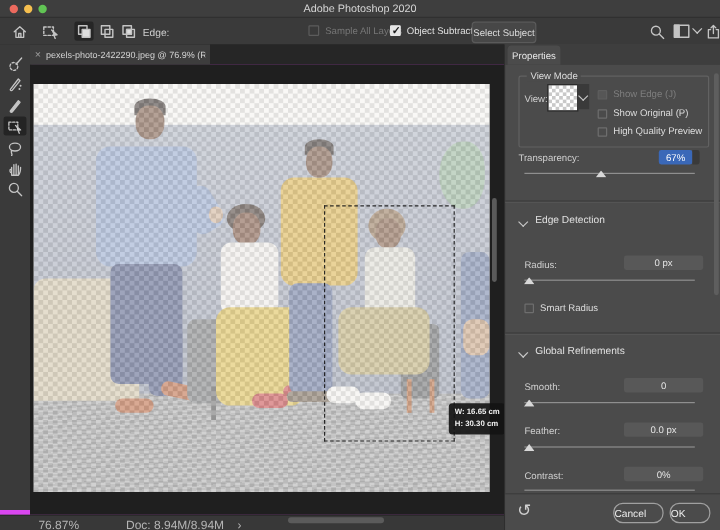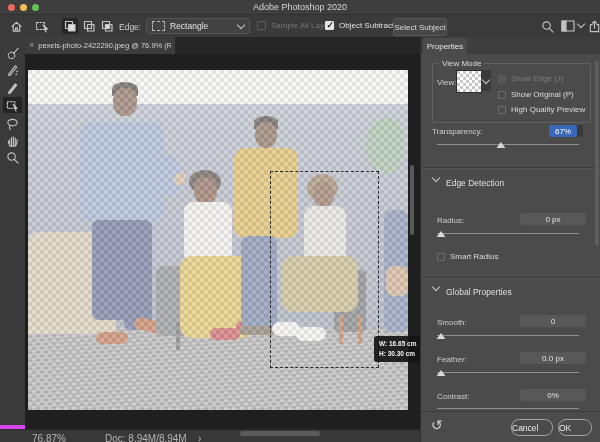--- a/index.html
+++ b/index.html
@@ -118,21 +118,21 @@
   .viewchev .chev{margin-top:-2px;}
   .valfield{height:12px;border-radius:2px;display:flex;align-items:center;justify-content:center;
     font-size:8px;color:#e4e4e4;background:#585858;}
   .valfield.blue{background:#3a68b8;color:#fff;}
   .bluenub{width:6px;height:12px;background:#3a3a3a;border-radius:0 2px 2px 0;}
   .slider{height:7px;}
   .slider .track{position:absolute;left:0;right:0;top:3px;height:1px;background:#8f8f8f;}
   .slider .thumb{position:absolute;top:1px;width:9px;height:6px;background:#d8d8d8;
     clip-path:polygon(50% 0,100% 100%,0 100%);transform:translateX(-50%);}
   .divider{left:0;width:180px;height:1px;background:#3c3c3c;box-shadow:0 1px 0 #575757;}
-  .sechead{display:flex;align-items:flex-start;gap:7px;}
+  .sechead{display:flex;align-items:flex-end;gap:7px;}
   .sechead .chev{border-color:#c8c8c8;}
   .sechead .t{font-size:8.5px;color:#e0e0e0;}
   .footer{left:0;top:374px;width:180px;height:31px;background:#4b4b4b;border-top:1px solid #3c3c3c;}
   .reset{left:10px;top:6px;font-size:14px;color:#d0d0d0;line-height:1;}
   .pill{border:1px solid #a0a0a0;border-radius:8px;height:15px;display:flex;align-items:center;
     justify-content:flex-start;font-size:8.5px;color:#ececec;background:transparent;}
   .panel-vscroll{left:174px;top:24px;width:4px;height:185px;background:#5e5e5e;border-radius:2px;}
   svg{stroke:#c4c4c4;fill:none;stroke-width:1.2;stroke-linecap:round;stroke-linejoin:round;}
 </style>
 </head>
@@ -172,25 +172,20 @@
         </svg>
     </div>
     <div class="abs tb-ico" style="left:99px">
       <svg width="14" height="14" viewBox="0 0 14 14">
           <rect x="2.5" y="2.5" width="7" height="7"></rect>
           <rect x="5.5" y="5.5" width="6.5" height="6.5"></rect>
           <rect x="5.5" y="5.5" width="4" height="4" fill="#dedede"></rect>
         </svg>
     </div>
     <div class="abs tb-label" style="left:119px">Edge:</div>
-    <div class="abs dropdown">
-      <span class="dashrect"></span>
-      <span class="dd-text">Rectangle</span>
-      <span class="chev"></span>
-    </div>
     <div class="abs cb-row" style="left:257px;top:6px">
       <span class="cb" style="border-color:#5c5c5c"></span>
       <span style="font-size:8px;color:#767676">Sample All Layers</span>
     </div>
     <div class="abs cb-row" style="left:325px;top:6px">
       <span class="cb checked"></span>
       <span style="font-size:8px;color:#e0e0e0">Object Subtract</span>
     </div>
     <div class="abs btn-dark" style="left:393px;top:3px;width:52px;height:16px">
       <span>Select Subject</span>
@@ -376,21 +371,21 @@
     </div>
     <div class="pcheck" style="left:16px;top:215px">
       <span class="cb"></span>
       <span class="lab">Smart Radius</span>
     </div>
 
     <div class="abs divider" style="top:240px"></div>
 
     <div class="abs sechead" style="left:12px;top:250px">
       <span class="chev"></span>
-      <span class="t">Global Properties</span>
+      <span class="t">Global Refinements</span>
     </div>
     <span class="abs plabel" style="left:16px;top:281px">Smooth:</span>
     <div class="abs valfield" style="left:99px;top:278px;width:66px">
       <span>0</span>
     </div>
     <div class="abs slider" style="left:16px;top:295px;width:142px">
       <span class="track"></span>
         <span class="thumb" style="left:4px"></span>
     </div>
     <span class="abs plabel" style="left:16px;top:318px">Feather:</span>

